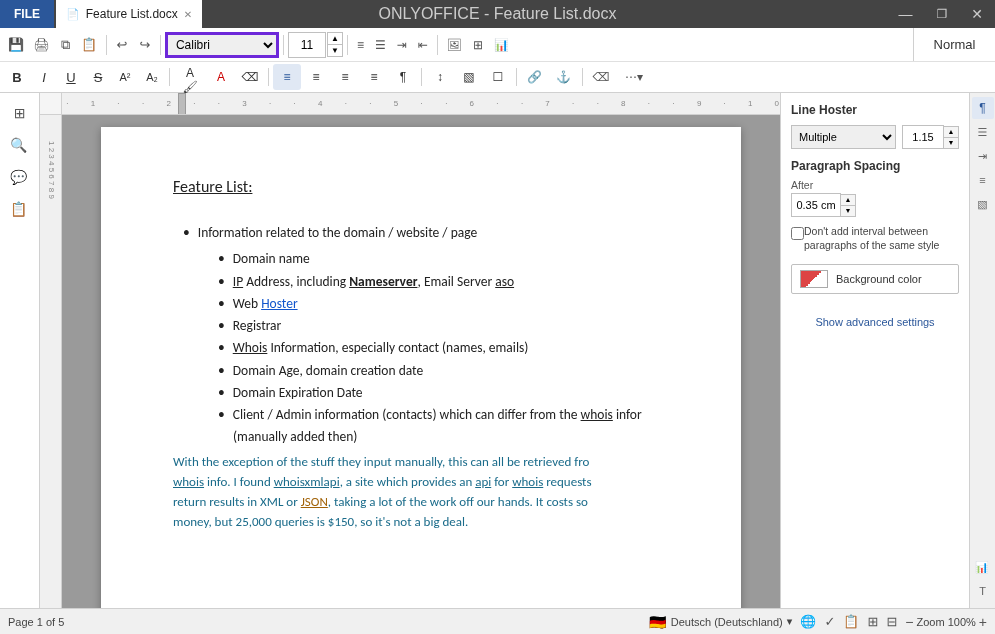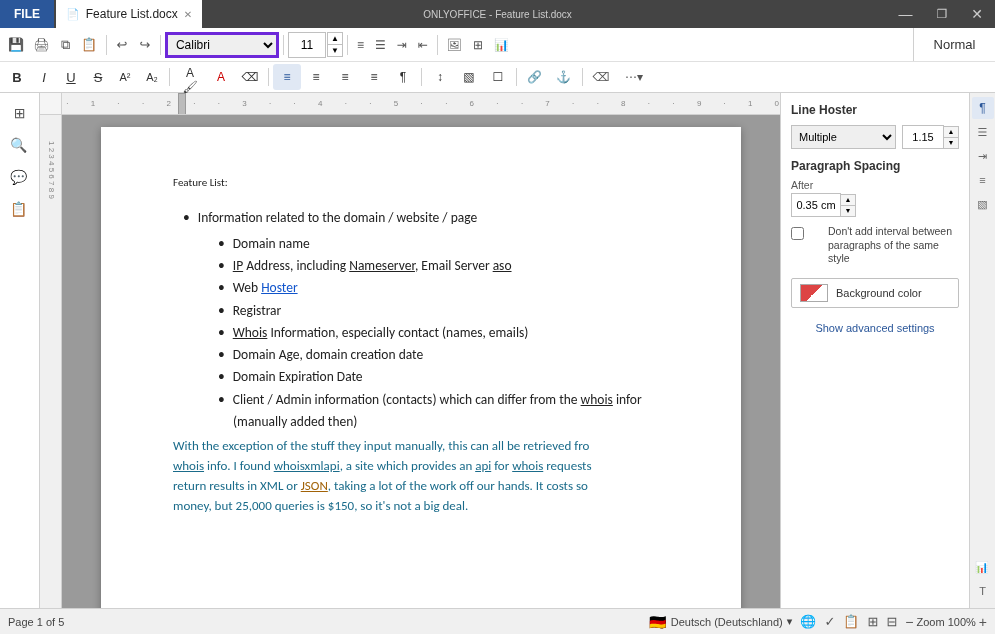--- a/index.html
+++ b/index.html
@@ -18,21 +18,21 @@
   <div style="display:flex;align-items:stretch;height:28px;">
     <div style="background:#2b579a;color:#fff;padding:0 14px;font-size:12px;font-weight:bold;display:flex;align-items:center;cursor:pointer;">
       <span>FILE</span>
     </div>
     <div style="background:#fff;color:#222;padding:0 10px;font-size:12px;display:flex;align-items:center;gap:6px;cursor:pointer;margin-left:2px;">
       <span style="font-size:11px;">📄</span>
       <span>Feature List.docx</span>
       <span style="font-size:10px;color:#888;cursor:pointer;">✕</span>
     </div>
   </div>
-  <div style="position:absolute;left:50%;transform:translateX(-50%);color:#ccc;font-size:10px;">ONLYOFFICE - Feature List.docx</div>
+  <div style="position:absolute;left:50%;transform:translateX(-50%);color:#ccc;font-size:16px;">ONLYOFFICE - Feature List.docx</div>
   <div style="display:flex;">
     <button style="background:transparent;border:none;color:#ccc;padding:0 12px;height:28px;cursor:pointer;font-size:14px;">—</button>
     <button style="background:transparent;border:none;color:#ccc;padding:0 12px;height:28px;cursor:pointer;font-size:12px;">❐</button>
     <button style="background:transparent;border:none;color:#ccc;padding:0 12px;height:28px;cursor:pointer;font-size:14px;">✕</button>
   </div>
 </div>
 
 <div style="background:#fff;border-bottom:1px solid #e0e0e0;display:flex;align-items:center;padding:2px 4px;gap:1px;min-height:34px;flex-shrink:0;position:relative;">
   <button class="tb-btn" style="background:transparent;border:none;padding:3px 4px;cursor:pointer;border-radius:3px;font-size:13px;color:#555;">💾</button>
   <button class="tb-btn" style="background:transparent;border:none;padding:3px 4px;cursor:pointer;border-radius:3px;font-size:13px;color:#555;">🖨</button>
@@ -117,34 +117,34 @@
     <div style="display:flex;flex:1;overflow:auto;">
 
       <div style="width:22px;background:#f0f0f0;border-right:1px solid #d0d0d0;font-size:8px;color:#888;display:flex;flex-direction:column;align-items:center;padding-top:6px;flex-shrink:0;overflow:hidden;">
         <div style="height:20px;"></div>
         <div style="letter-spacing:0;writing-mode:vertical-lr;font-size:8px;color:#888;line-height:22px;">1 2 3 4 5 6 7 8 9</div>
       </div>
 
       <div style="flex:1;display:flex;justify-content:center;padding:12px 0 12px 0;overflow:auto;">
         <div style="background:#fff;width:640px;min-height:520px;box-shadow:0 2px 8px rgba(0,0,0,0.3);padding:48px 72px 48px 72px;font-family:Calibri,Arial,sans-serif;font-size:13.5px;color:#222;line-height:1.5;">
 
-          <p style="font-size:11px;margin-bottom:16px;">Feature List:</p>
+          <p style="font-size:16px;margin-bottom:24px;text-decoration:underline;">Feature List:</p>
 
           <ul style="list-style:none;padding:0;margin:0;">
             <li style="display:flex;gap:8px;margin-bottom:6px;margin-left:10px;">
               <span>•</span>
               <span>Information related to the domain / website / page</span>
             </li>
             <li style="display:flex;gap:8px;margin-bottom:2px;margin-left:45px;">
               <span>•</span>
               <span>Domain name</span>
             </li>
             <li style="display:flex;gap:8px;margin-bottom:2px;margin-left:45px;">
               <span>•</span>
-              <span><span style="text-decoration:underline;">IP</span> Address, including <span style="text-decoration:underline;">Nameserver</span>, Email Server <span style="text-decoration:underline;">aso</span></span>
+              <span><span style="text-decoration:underline;">IP</span> Address, including <span style="text-decoration:underline;font-weight:bold;">Nameserver</span>, Email Server <span style="text-decoration:underline;">aso</span></span>
             </li>
             <li style="display:flex;gap:8px;margin-bottom:2px;margin-left:45px;">
               <span>•</span>
               <span>Web <span style="text-decoration:underline;color:#1155cc;">Hoster</span></span>
             </li>
             <li style="display:flex;gap:8px;margin-bottom:2px;margin-left:45px;">
               <span>•</span>
               <span>Registrar</span>
             </li>
             <li style="display:flex;gap:8px;margin-bottom:2px;margin-left:45px;">
@@ -209,26 +209,26 @@
           <div style="display:flex;align-items:center;">
             <input type="text" value="0.35 cm" style="width: 50px; height: 24px; border: 1px solid rgb(192, 192, 192); font-size: 11px; padding: 1px 4px; text-align: center;">
             <div style="display:flex;flex-direction:column;margin-left:-1px;">
               <button style="background:#f5f5f5;border:1px solid #c0c0c0;width:16px;height:12px;font-size:7px;cursor:pointer;display:flex;align-items:center;justify-content:center;">▲</button>
               <button style="background:#f5f5f5;border:1px solid #c0c0c0;width:16px;height:12px;font-size:7px;cursor:pointer;display:flex;align-items:center;justify-content:center;margin-top:-1px;">▼</button>
             </div>
           </div>
         </div>
       </div>
 
-      <div style="display:flex;align-items:flex-start;gap:24px;margin-bottom:12px;">
+      <div style="display:flex;align-items:flex-start;gap:0;margin-bottom:12px;">
         <input type="checkbox" style="margin-top: 2px; flex-shrink: 0;">
         <span style="font-size:10.5px;color:#444;line-height:1.3;">Don't add interval between paragraphs of the same style</span>
       </div>
 
-      <button style="display:flex;align-items:center;gap:8px;padding:5px 8px;border:1px solid #c0c0c0;background:#fff;cursor:pointer;width:100%;border-radius:2px;margin-bottom:10px;">
+      <button style="display:flex;align-items:center;gap:8px;padding:5px 8px;border:1px solid #c0c0c0;background:#fff;cursor:pointer;width:100%;border-radius:2px;margin-bottom:18px;">
         <div style="width:28px;height:18px;background:linear-gradient(135deg, #dd4444 0%, #dd4444 50%, #ffffff 50%);border:1px solid #aaa;flex-shrink:0;"></div>
         <span style="font-size:11px;color:#333;">Background color</span>
       </button>
 
       <div style="font-size:11px;color:#2b579a;cursor:pointer;text-align:center;padding:4px;">Show advanced settings</div>
     </div>
 
     <div style="width:26px;background:#f0f0f0;border-left:1px solid #d0d0d0;display:flex;flex-direction:column;align-items:center;padding-top:4px;gap:2px;flex-shrink:0;">
       <div style="width:22px;height:22px;display:flex;align-items:center;justify-content:center;cursor:pointer;border-radius:2px;font-size:12px;color:#2b579a;background:#e0e8f4;">¶</div>
       <div style="width:22px;height:22px;display:flex;align-items:center;justify-content:center;cursor:pointer;border-radius:2px;font-size:11px;color:#666;">☰</div>

